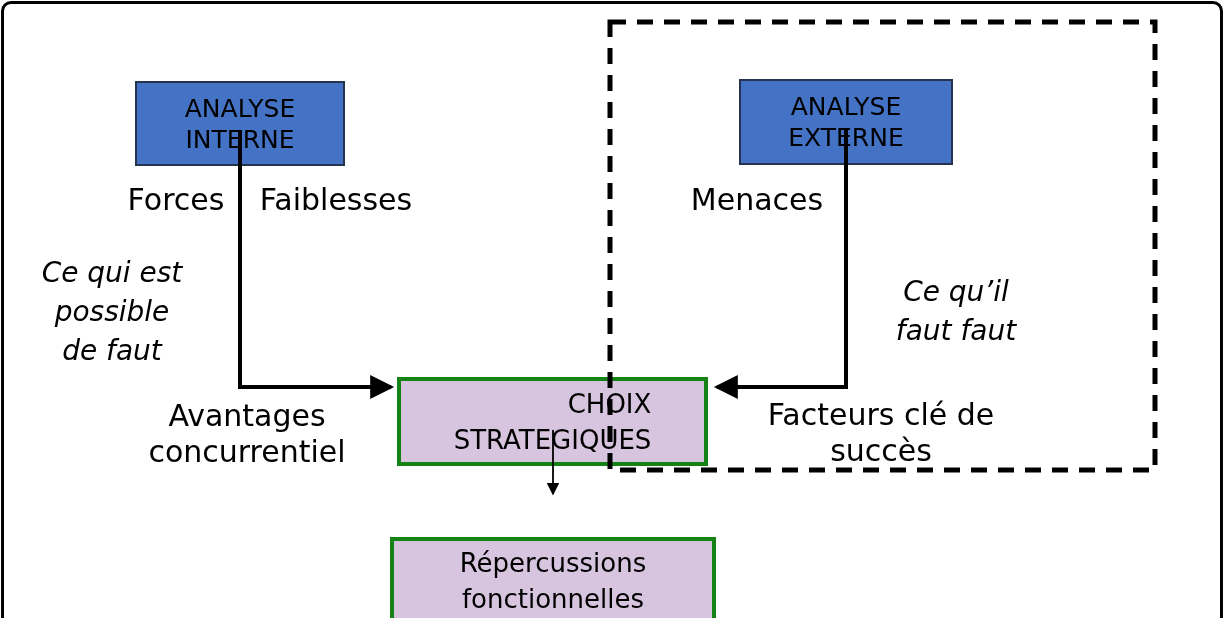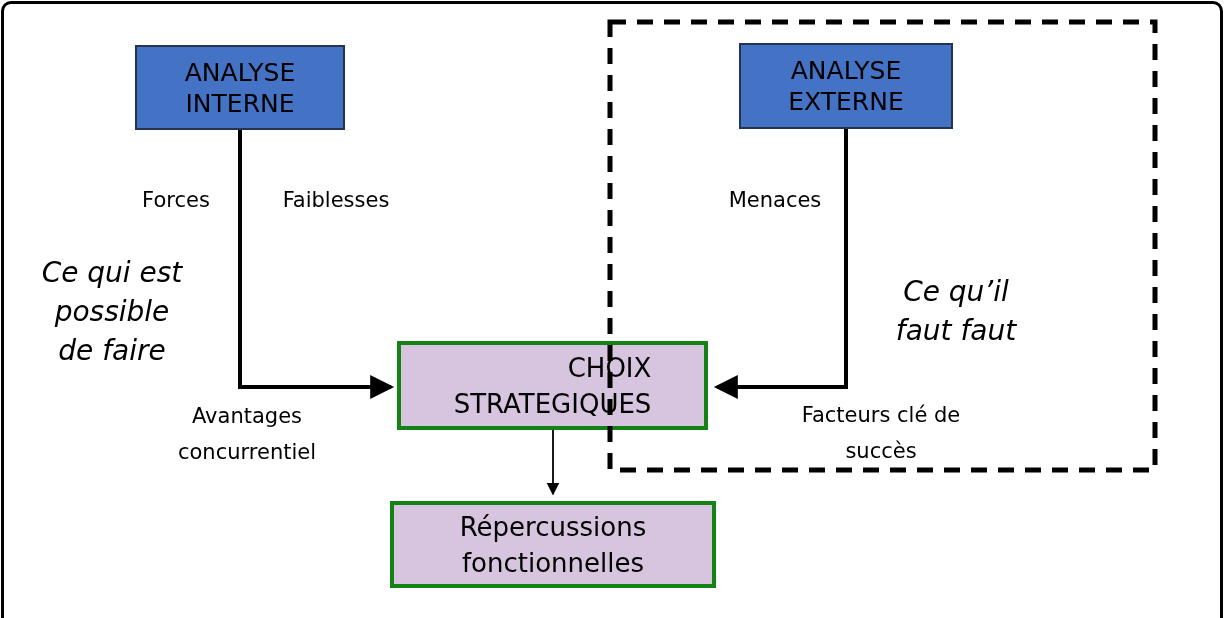--- a/index.html
+++ b/index.html
@@ -44,20 +44,21 @@
 
   .node {
     position: absolute;
     display: flex;
     align-items: center;
     justify-content: center;
     text-align: center;
     white-space: pre-line;
     z-index: 2;
     color: var(--text-black);
+    margin-top: 36px;
   }
   .node.blue {
     background: var(--box-blue);
     border: 2px solid var(--box-blue-border);
     font-size: 25px;
     line-height: 31px;
   }
   .node.pink {
     background: var(--box-pink);
     border: 4px solid var(--box-green-border);
@@ -69,34 +70,34 @@
   .box-externe { left: 739px; top: 43px;  width: 214px; height: 86px; }
   .box-choix   { left: 397px; top: 341px; width: 311px; height: 89px; text-align: right; }
   .box-reperc  { left: 390px; top: 501px; width: 326px; height: 87px; }
 
   .lbl {
     position: absolute;
     transform: translateX(-50%);
     text-align: center;
     white-space: pre-line;
     color: var(--text-black);
-    font-size: 21px;
+    font-size: 30px;
     line-height: 34px;
     z-index: 2;
   }
   .lbl.italic {
     font-style: italic;
     font-size: 28px;
     line-height: 39px;
   }
   .lbl.two-line { line-height: 36px; }
 
   .lbl-forces       { left: 176px; top: 183px; }
   .lbl-faiblesses   { left: 336px; top: 183px; }
-  .lbl-menaces      { left: 775px; top: 183px; }
+  .lbl-menaces      { left: 757px; top: 183px; }
   .lbl-opportunites { left: 966px; top: 183px; }
   .lbl-ce-qui-est   { left: 112px; top: 253px; }
   .lbl-avantages    { left: 247px; top: 398px; }
   .lbl-ce-quil      { left: 956px; top: 272px; }
   .lbl-facteurs     { left: 881px; top: 397px; }
 </style>
 </head>
 <body>
 
 <div class="canvas">
@@ -114,21 +115,21 @@
 
   <div class="node pink box-reperc">Répercussions
 fonctionnelles</div>
 
   <div class="lbl lbl-forces">Forces</div>
   <div class="lbl lbl-faiblesses">Faiblesses</div>
   <div class="lbl lbl-menaces">Menaces</div>
 
   <div class="lbl italic lbl-ce-qui-est">Ce qui est
 possible
-de faire</div>
+de faut</div>
   <div class="lbl two-line lbl-avantages">Avantages
 concurrentiel</div>
   <div class="lbl italic lbl-ce-quil">Ce qu’il
 faut faut</div>
   <div class="lbl two-line lbl-facteurs">Facteurs clé de
 succès</div>
 
   <svg class="connector-layer" width="1226" height="618" viewBox="0 0 1226 618" xmlns="http://www.w3.org/2000/svg">
     <defs>
       <marker id="arrowBig" markerWidth="7" markerHeight="7" refX="5.2" refY="3" orient="auto" markerUnits="strokeWidth">

